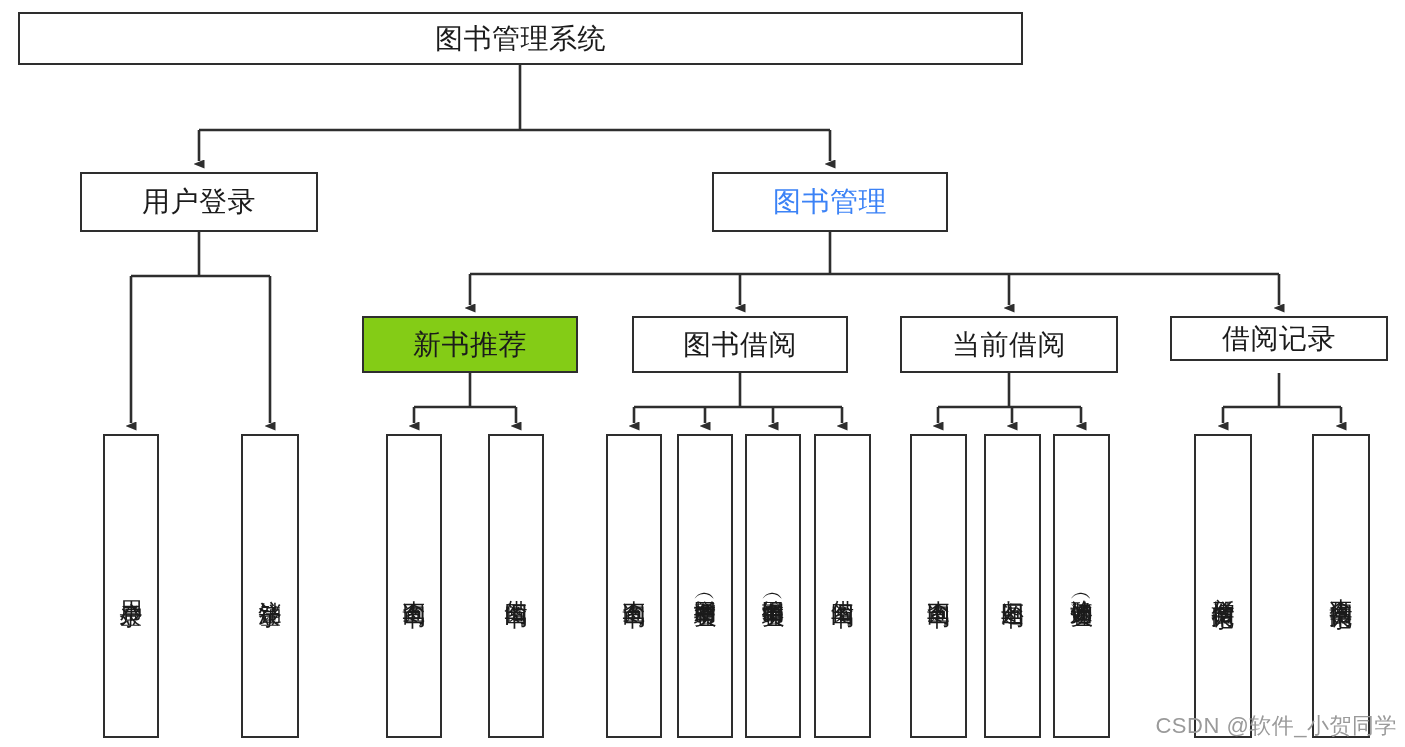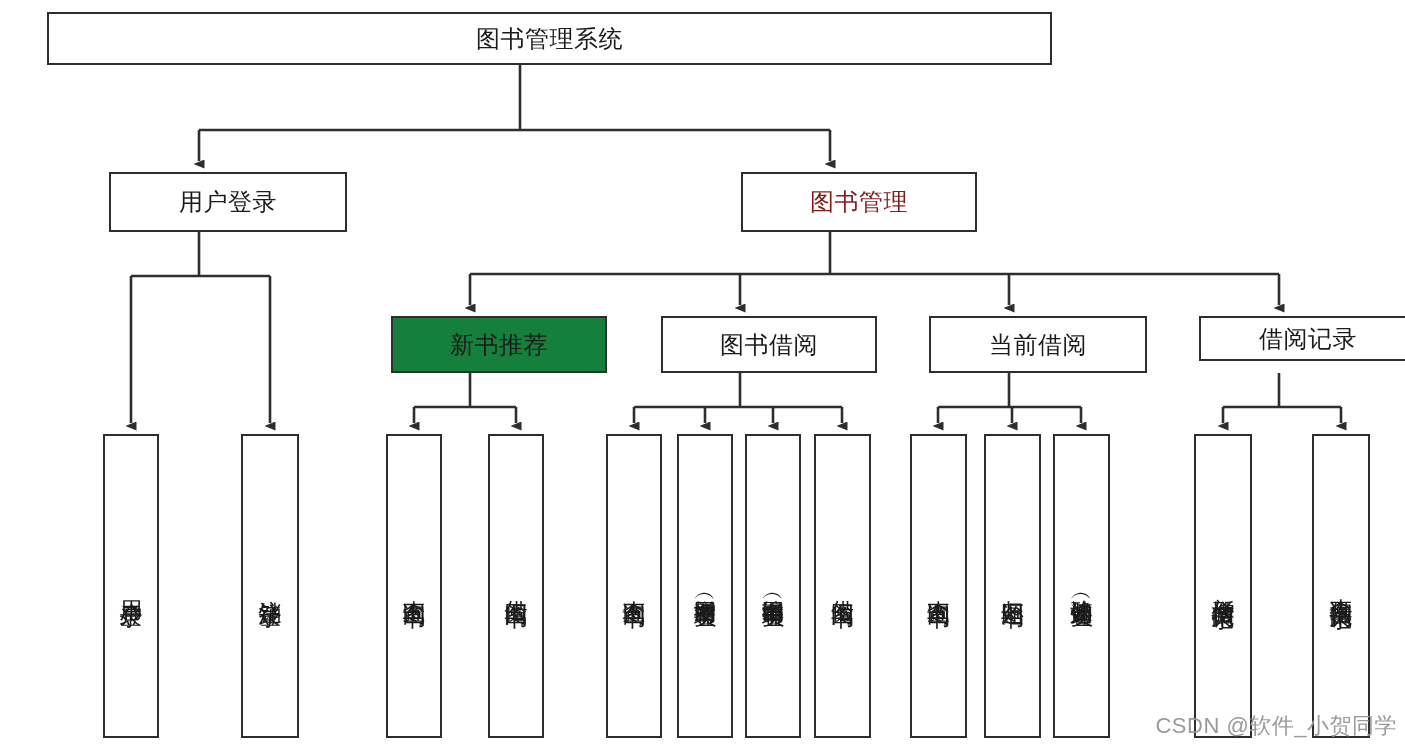--- a/index.html
+++ b/index.html
@@ -28,23 +28,22 @@
     position: absolute;
     box-sizing: border-box;
     background: #ffffff;
     border: 2px solid #2e2e2e;
     display: flex;
     align-items: center;
     justify-content: center;
     color: #1b1b1b;
   }
   .node.horiz {
-    font-size: 24px;
+    font-size: 28px;
     letter-spacing: 0.5px;
-    margin-left: 29px;
   }
   .node.vert {
     writing-mode: vertical-rl;
     text-orientation: upright;
     font-size: 23px;
     line-height: 1.08;
     padding: 4px 0;
     letter-spacing: 2px;
   }
   .node.vert .vtext {
@@ -114,23 +113,23 @@
       <path d="M1279,373 L1279,407"></path>
       <path d="M1223,407 L1341,407"></path>
       <path d="M1223,407 L1223,423" marker-end="url(#arrow)"></path>
       <path d="M1341,407 L1341,423" marker-end="url(#arrow)"></path>
     </g>
   </svg>
 
   <div class="node horiz" id="n-root" style="left: 18px; top: 12px; width: 1005px; height: 53px; border-color: rgb(46, 46, 46); background: rgb(255, 255, 255); color: rgb(27, 27, 27);">图书管理系统</div>
 
   <div class="node horiz" id="n-l2-0" style="left: 80px; top: 172px; width: 238px; height: 60px; border-color: rgb(46, 46, 46); background: rgb(255, 255, 255); color: rgb(27, 27, 27);">用户登录</div>
-  <div class="node horiz" id="n-l2-1" style="left: 712px; top: 172px; width: 236px; height: 60px; border-color: rgb(46, 46, 46); background: rgb(255, 255, 255); color: #7f1d1d;">图书管理</div>
+  <div class="node horiz" id="n-l2-1" style="left: 712px; top: 172px; width: 236px; height: 60px; border-color: rgb(46, 46, 46); background: rgb(255, 255, 255); color: #3b82f6;">图书管理</div>
 
-  <div class="node horiz" id="n-l3-0" style="left: 362px; top: 316px; width: 216px; height: 57px; border-color: rgb(46, 46, 46); background: #15803d; color: rgb(27, 27, 27);">新书推荐</div>
+  <div class="node horiz" id="n-l3-0" style="left: 362px; top: 316px; width: 216px; height: 57px; border-color: rgb(46, 46, 46); background: #84cc16; color: rgb(27, 27, 27);">新书推荐</div>
   <div class="node horiz" id="n-l3-1" style="left: 632px; top: 316px; width: 216px; height: 57px; border-color: rgb(46, 46, 46); background: rgb(255, 255, 255); color: rgb(27, 27, 27);">图书借阅</div>
   <div class="node horiz" id="n-l3-2" style="left: 900px; top: 316px; width: 218px; height: 57px; border-color: rgb(46, 46, 46); background: rgb(255, 255, 255); color: rgb(27, 27, 27);">当前借阅</div>
   <div class="node horiz" id="n-l3-3" style="left: 1170px; top: 316px; width: 218px; height: 45px; border-color: rgb(46, 46, 46); background: rgb(255, 255, 255); color: rgb(27, 27, 27);">借阅记录</div>
 
   <div class="node vert" id="n-lf-0" style="left: 103px; top: 434px; width: 56px; height: 304px; border-color: rgb(46, 46, 46); background: rgb(255, 255, 255); color: rgb(27, 27, 27);">
     <span class="vtext">用户登录</span>
   </div>
   <div class="node vert" id="n-lf-1" style="left: 241px; top: 434px; width: 58px; height: 304px; border-color: rgb(46, 46, 46); background: rgb(255, 255, 255); color: rgb(27, 27, 27);">
     <span class="vtext">注销登录</span>
   </div>

